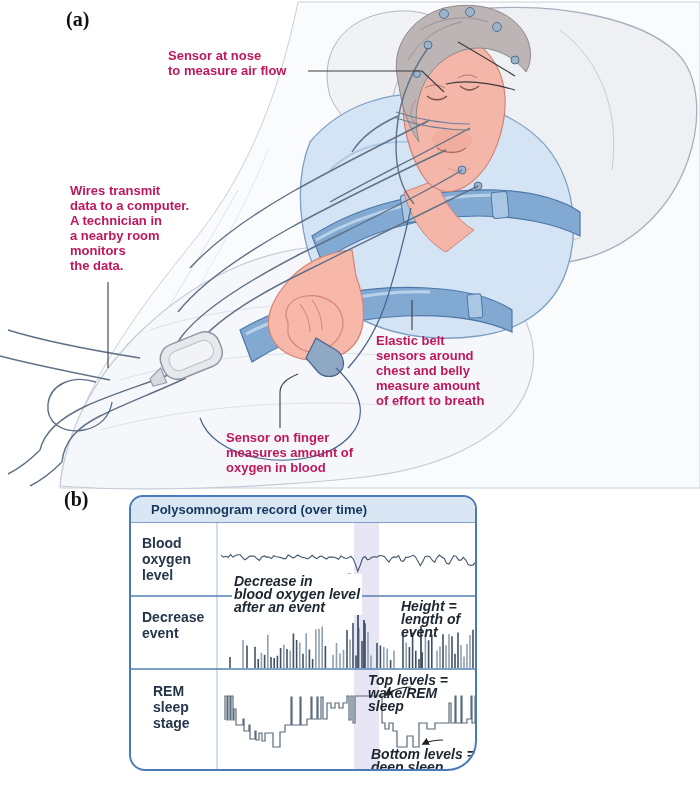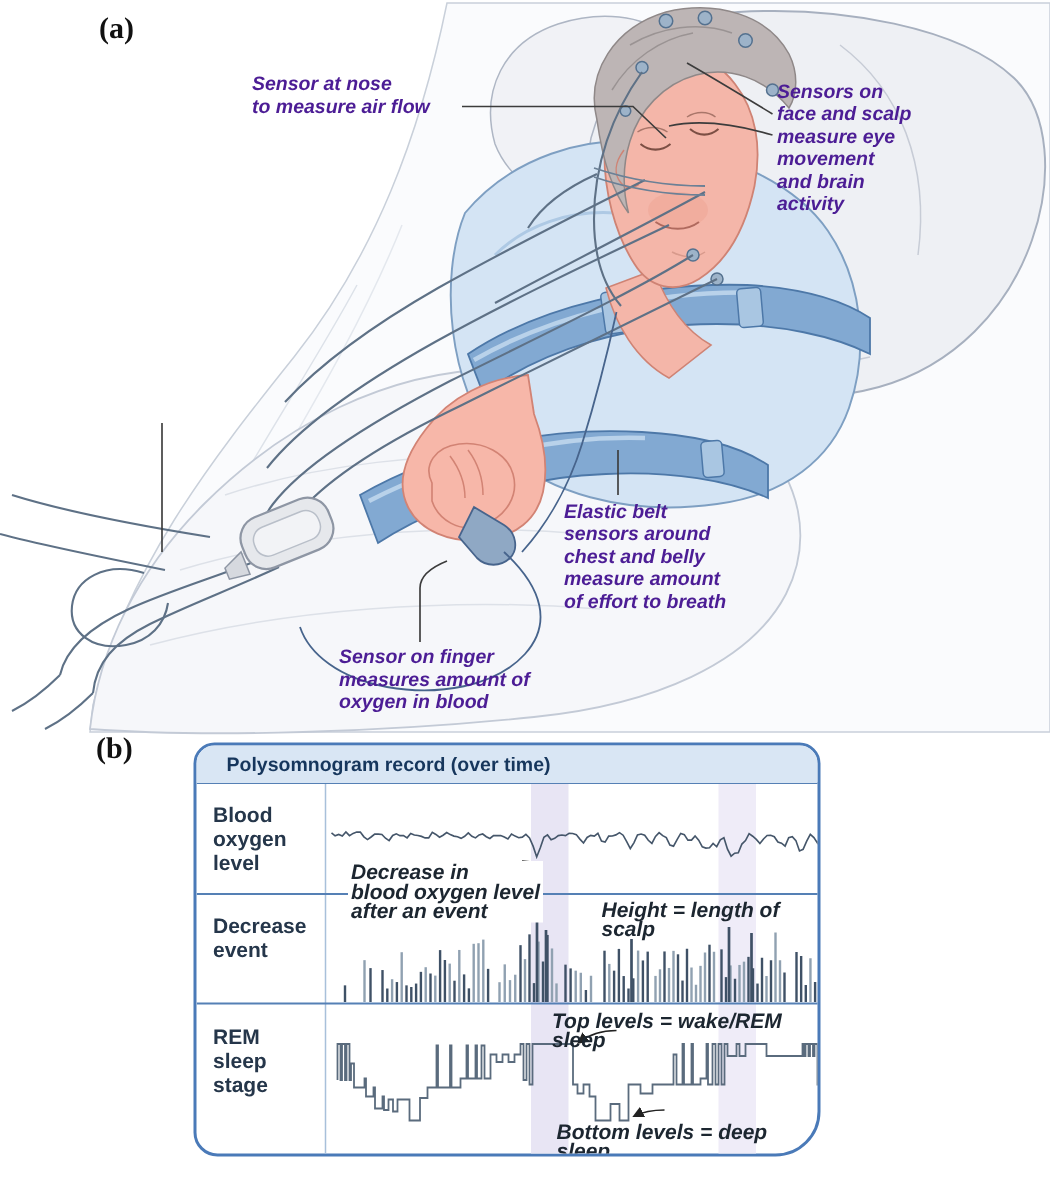--- a/index.html
+++ b/index.html
@@ -9,41 +9,41 @@
     --band1:#e8e5f4; --band2:#efecf8; --ann:#1c2630;
   }
   html,body{margin:0;padding:0;background:#fff;}
   .fig{position:relative;width:700px;height:788px;background:#fff;overflow:hidden;
        font-family:"Liberation Sans", sans-serif;}
   .plabel{position:absolute;font-family:"Liberation Serif", serif;font-weight:bold;
           font-size:20px;color:#111;}
   #label-a{left:66px;top:8px;}
   #label-b{left:64px;top:488px;}
   #art{position:absolute;left:0;top:0;}
-  .ann{position:absolute;font-size:13px;font-weight:bold;color:#4c1d95;
-       line-height:15px;white-space:pre-line;font-style:italic;}
+  .ann{position:absolute;font-size:13px;font-weight:bold;color:#be185d;
+       line-height:15px;white-space:pre-line;}
   #ann-nose{left:168px;top:48px;width:150px;}
   #ann-face{left:518px;top:53px;width:120px;}
   #ann-wires{left:70px;top:183px;width:140px;}
   #ann-belt{left:376px;top:333px;width:130px;}
   #ann-finger{left:226px;top:430px;width:160px;}
   
-  #pb{position:absolute;left:129px;top:495px;width:418px;height:276px;
+  #pb{position:absolute;left:129px;top:495px;width:348px;height:276px;
       border:2.5px solid var(--border);border-radius:14px 14px 30px 16px;
       background:#fff;overflow:hidden;box-sizing:border-box;}
   #pb-header{position:absolute;left:0;top:0;width:100%;height:25px;
       background:var(--header-bg);color:var(--header-text);
       font-size:13px;font-weight:bold;line-height:25px;padding-left:20px;
       box-sizing:border-box;}
   #pbsvg{position:absolute;left:0;top:0;}
   #pbsvg line.hsep{stroke:var(--sep);stroke-width:1.4;}
   #pbsvg line.vsep{stroke:#a8c0da;stroke-width:1;}
   .rowlabel{position:absolute;left:11px;font-size:14px;font-weight:bold;
       color:var(--label);line-height:16px;white-space:pre-line;}
-  #rl0{top:38px;} #rl1{top:112px;} #rl2{top:186px;}
+  #rl0{top:38px;} #rl1{top:112px;} #rl2{top:186px;margin-left:11px;}
   .bann{position:absolute;font-style:italic;font-size:14px;font-weight:600;
       color:var(--ann);line-height:13px;white-space:pre-line;}
   #bann-decrease{left:101px;top:77px;background:#fff;padding:1px 2px;}
   #bann-height{left:270px;top:103px;}
   #bann-top{left:237px;top:177px;font-style:italic;}
   #bann-bottom{left:240px;top:251px;font-style:italic;}
 </style>
 </head>
 <body>
 
@@ -149,26 +149,26 @@
       <path d="M515,76 C492,62 472,50 458,42"></path>
       <path d="M515,90 C488,82 464,80 446,84"></path>
       <path d="M108,282 L108,368"></path>
       <path d="M412,330 L412,300"></path>
       <path d="M280,428 L280,392 C280,384 288,378 298,374"></path>
     </g>
   </svg>
 
   <div class="ann" id="ann-nose">Sensor at nose
 to measure air flow</div>
-  <div class="ann" id="ann-face">Sensors on
-face and scalp
-measure eye
-movement
-and brain
-activity</div>
+  <div class="ann" id="ann-wires">Wires transmit
+data to a computer.
+A technician in
+a nearby room
+monitors
+the data.</div>
   <div class="ann" id="ann-belt">Elastic belt
 sensors around
 chest and belly
 measure amount
 of effort to breath</div>
   <div class="ann" id="ann-finger">Sensor on finger
 measures amount of
 oxygen in blood</div>
 
   <div class="plabel" id="label-b">(b)</div>
@@ -308,18 +308,18 @@
 oxygen
 level</div>
     <div class="rowlabel" id="rl1">Decrease
 event</div>
     <div class="rowlabel" id="rl2">REM
 sleep
 stage</div>
     <div class="bann" id="bann-decrease">Decrease in
 blood oxygen level
 after an event</div>
-    <div class="bann" id="bann-height">Height = length of scalp</div>
+    <div class="bann" id="bann-height">Height = length of event</div>
     <div class="bann" id="bann-top">Top levels = wake/REM sleep</div>
     <div class="bann" id="bann-bottom">Bottom levels = deep sleep</div>
   </div>
 
 </div>
 
 </body></html>

